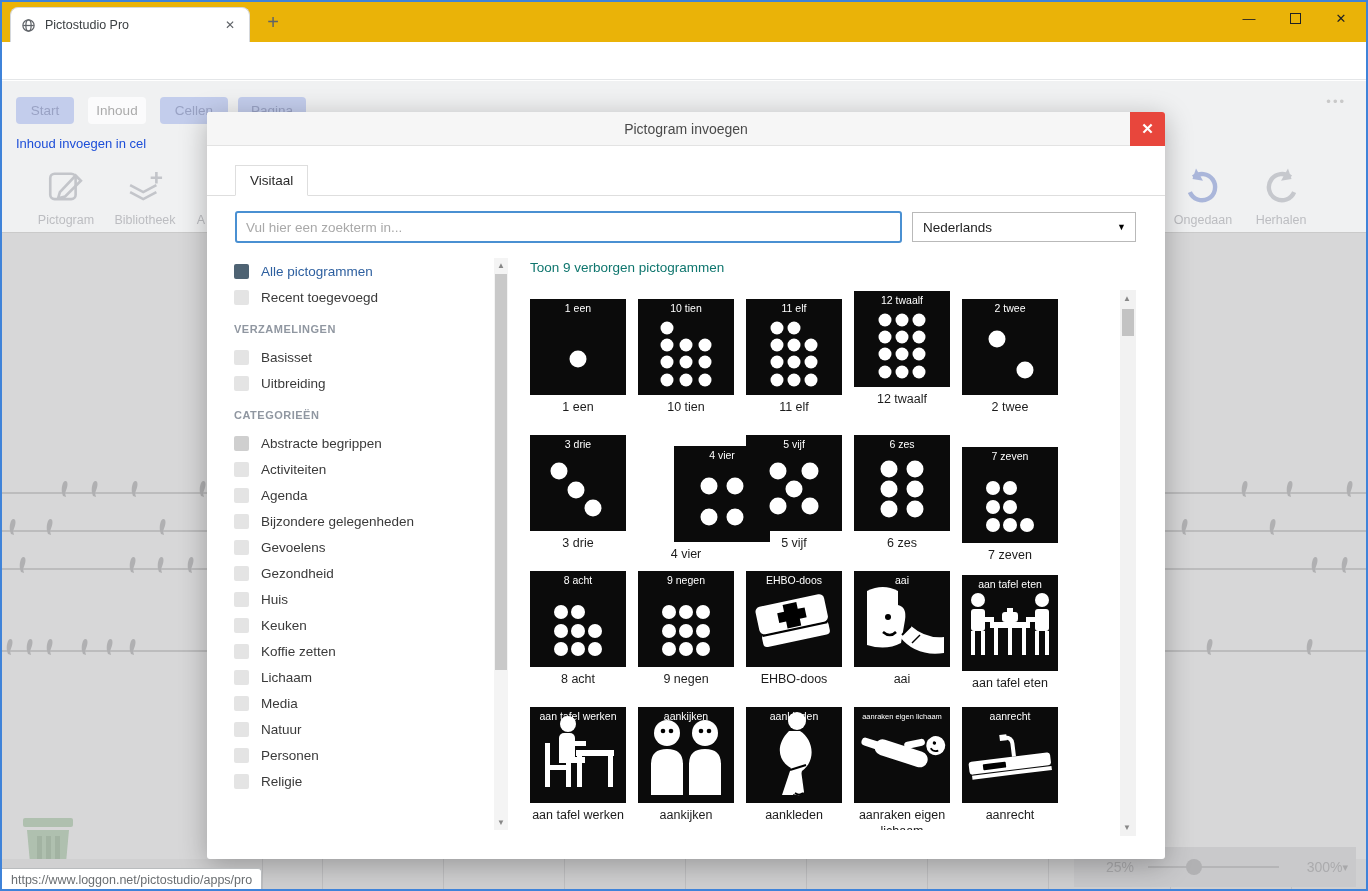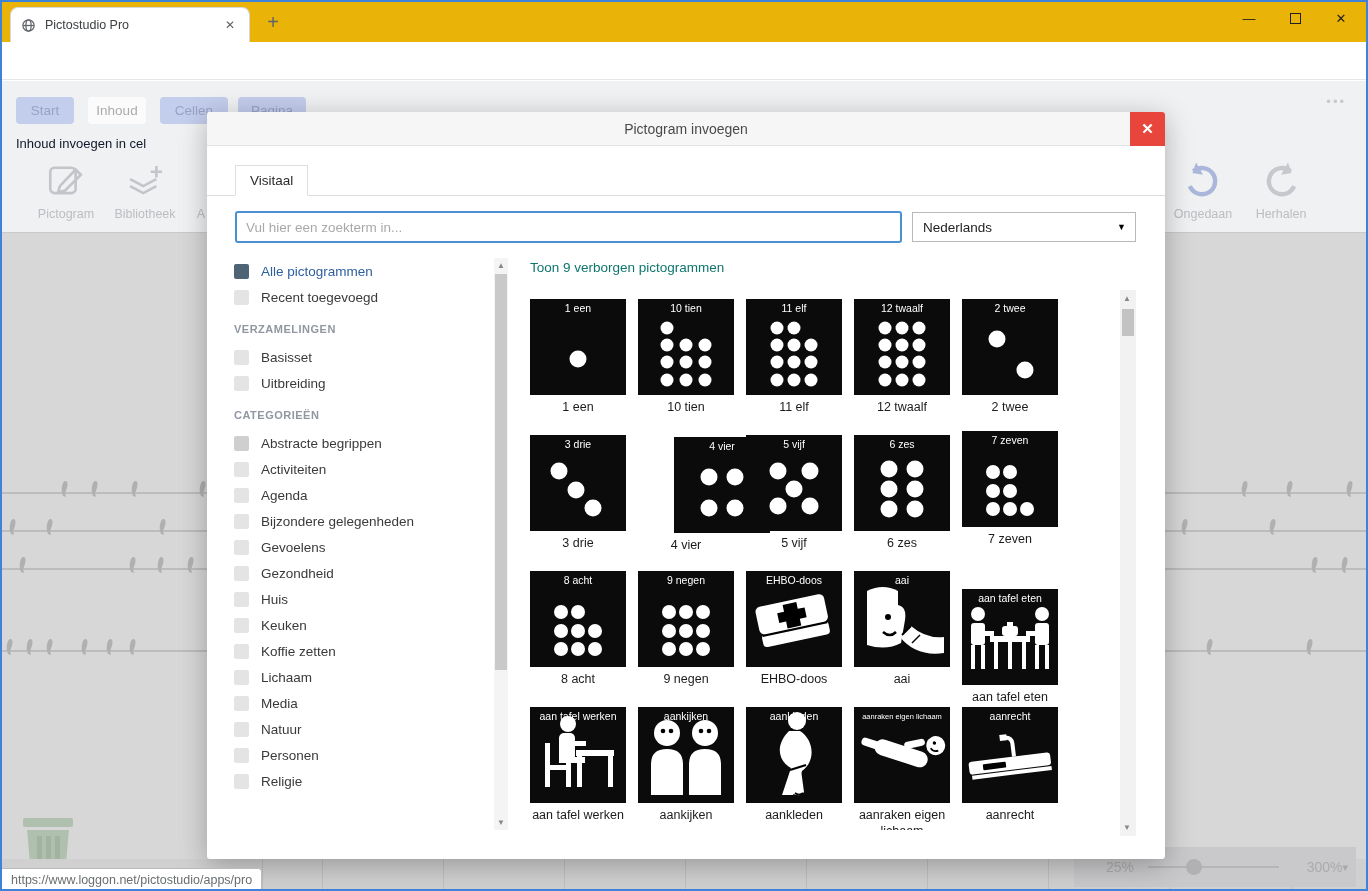--- a/index.html
+++ b/index.html
@@ -22,22 +22,22 @@
   .url-dark{font-size:13.5px;color:#202124;}
   .url-light{font-size:13.5px;color:#80868b;}
   .star{position:absolute;right:88px;top:47px;font-size:18px;color:#5f6368;}
   .avatar{position:absolute;right:44px;top:46px;width:26px;height:26px;border-radius:50%;background:#4b6472;color:#fff;font-size:12.5px;display:flex;align-items:center;justify-content:center;}
   .kebab{position:absolute;right:14px;top:46px;font-size:16px;color:#5f6368;letter-spacing:0;line-height:26px;}
 
   
   .app{position:absolute;left:0;top:79px;width:100%;height:808px;background:#f0f1f2;}
   .ribbon-tab{position:absolute;top:16px;height:27px;border-radius:4px;background:#c3cdec;color:#99a2c4;font-size:13.5px;display:flex;align-items:center;justify-content:center;}
   .ribbon-tab.active{background:#fbfbfc;color:#ababab;}
-  .group-label{position:absolute;font-size:13px;color:#0f172a;}
-  .bigbtn{position:absolute;width:76px;height:74px;display:flex;flex-direction:column;align-items:center;justify-content:flex-start;}
+  .group-label{position:absolute;font-size:13px;color:#1d4ed8;}
+  .bigbtn{position:absolute;width:76px;height:74px;display:flex;flex-direction:column;align-items:center;justify-content:center;}
   .bigbtn svg{width:42px;height:42px;}
   .bigbtn .blab{font-size:12.5px;color:#bcbdc1;margin-top:6px;white-space:nowrap;}
   .appdots{position:absolute;right:20px;top:13px;color:#c9c9c9;font-size:13px;letter-spacing:2px;}
   .canvas{position:absolute;left:0;top:151px;width:100%;height:627px;background:#d7d7d8;border-top:1px solid #cacaca;}
   .bstrip{position:absolute;left:0;top:778px;width:100%;height:30px;background:#d0d0d1;}
   .vline{position:absolute;top:0;width:1px;height:30px;background:#bfbfc1;}
   .zoombar{position:absolute;left:1072px;top:766px;width:282px;height:40px;background:#c9c9cb;display:flex;align-items:center;}
   .zoombar .zl{font-size:14px;color:#ababad;margin-left:32px;}
   .zoombar .zr{font-size:14px;color:#ababad;margin-left:14px;}
   .ztrack{position:relative;flex:1;height:2px;background:#b5b5b7;margin:0 14px;}
@@ -425,21 +425,21 @@
             <span class="dot" style="left: 32%; top: 66%; width: 13px; height: 13px;"></span>
             <span class="dot" style="left: 50%; top: 66%; width: 13px; height: 13px;"></span>
             <span class="dot" style="left: 68%; top: 66%; width: 13px; height: 13px;"></span>
             <span class="dot" style="left: 32%; top: 84%; width: 13px; height: 13px;"></span>
             <span class="dot" style="left: 50%; top: 84%; width: 13px; height: 13px;"></span>
             <span class="dot" style="left: 68%; top: 84%; width: 13px; height: 13px;"></span>
             <div class="tile-label">11 elf</div>
           </div>
           <div class="tile-caption" style="left: -6px; top: 100px;">11 elf</div>
         </div>
-        <div class="tile" style="left: 337px; top: 47px;">
+        <div class="tile" style="left: 337px; top: 39px;">
           <div class="tile-img">
             <span class="dot" style="left: 32%; top: 30%; width: 13px; height: 13px;"></span>
             <span class="dot" style="left: 50%; top: 30%; width: 13px; height: 13px;"></span>
             <span class="dot" style="left: 68%; top: 30%; width: 13px; height: 13px;"></span>
             <span class="dot" style="left: 32%; top: 48%; width: 13px; height: 13px;"></span>
             <span class="dot" style="left: 50%; top: 48%; width: 13px; height: 13px;"></span>
             <span class="dot" style="left: 68%; top: 48%; width: 13px; height: 13px;"></span>
             <span class="dot" style="left: 32%; top: 66%; width: 13px; height: 13px;"></span>
             <span class="dot" style="left: 50%; top: 66%; width: 13px; height: 13px;"></span>
             <span class="dot" style="left: 68%; top: 66%; width: 13px; height: 13px;"></span>
@@ -460,21 +460,21 @@
         </div>
         <div class="tile" style="left: 13px; top: 183px;">
           <div class="tile-img">
             <span class="dot" style="left: 30%; top: 38%; width: 17px; height: 17px;"></span>
             <span class="dot" style="left: 48%; top: 57%; width: 17px; height: 17px;"></span>
             <span class="dot" style="left: 66%; top: 76%; width: 17px; height: 17px;"></span>
             <div class="tile-label">3 drie</div>
           </div>
           <div class="tile-caption" style="left: -6px; top: 100px;">3 drie</div>
         </div>
-        <div class="tile" style="left: 121px; top: 185px; padding-left: 36px;">
+        <div class="tile" style="left: 121px; top: 194px; padding-left: 36px;">
           <div class="tile-img">
             <span class="dot" style="left: 36%; top: 42%; width: 17px; height: 17px;"></span>
             <span class="dot" style="left: 64%; top: 42%; width: 17px; height: 17px;"></span>
             <span class="dot" style="left: 36%; top: 74%; width: 17px; height: 17px;"></span>
             <span class="dot" style="left: 64%; top: 74%; width: 17px; height: 17px;"></span>
             <div class="tile-label">4 vier</div>
           </div>
           <div class="tile-caption" style="left: -6px; top: 100px;">4 vier</div>
         </div>
         <div class="tile" style="left: 229px; top: 183px;">
@@ -493,21 +493,21 @@
             <span class="dot" style="left: 36%; top: 35%; width: 17px; height: 17px;"></span>
             <span class="dot" style="left: 64%; top: 35%; width: 17px; height: 17px;"></span>
             <span class="dot" style="left: 36%; top: 56%; width: 17px; height: 17px;"></span>
             <span class="dot" style="left: 64%; top: 56%; width: 17px; height: 17px;"></span>
             <span class="dot" style="left: 36%; top: 77%; width: 17px; height: 17px;"></span>
             <span class="dot" style="left: 64%; top: 77%; width: 17px; height: 17px;"></span>
             <div class="tile-label">6 zes</div>
           </div>
           <div class="tile-caption" style="left: -6px; top: 100px;">6 zes</div>
         </div>
-        <div class="tile" style="left: 445px; top: 179px;">
+        <div class="tile" style="left: 445px; top: 195px;">
           <div class="tile-img">
             <span class="dot" style="left: 32%; top: 43%; width: 14px; height: 14px;"></span>
             <span class="dot" style="left: 50%; top: 43%; width: 14px; height: 14px;"></span>
             <span class="dot" style="left: 32%; top: 62%; width: 14px; height: 14px;"></span>
             <span class="dot" style="left: 50%; top: 62%; width: 14px; height: 14px;"></span>
             <span class="dot" style="left: 32%; top: 81%; width: 14px; height: 14px;"></span>
             <span class="dot" style="left: 50%; top: 81%; width: 14px; height: 14px;"></span>
             <span class="dot" style="left: 68%; top: 81%; width: 14px; height: 14px;"></span>
             <div class="tile-label">7 zeven</div>
           </div>
@@ -564,21 +564,21 @@
               <circle cx="34" cy="46" r="3" fill="#000"></circle>
               <path d="M29 61 q7 6 13 0" stroke="#000" stroke-width="2.5" fill="none"></path>
               <path d="M90 82 q-28 4 -44 -16 l11 -11 q15 13 33 11 z" fill="#fff"></path>
               <path d="M48 64 l9 -9" stroke="#000" stroke-width="2"></path>
               <path d="M58 72 l8 -8" stroke="#000" stroke-width="1.5"></path>
             </svg>
             <div class="tile-label">aai</div>
           </div>
           <div class="tile-caption" style="left: -6px; top: 100px;">aai</div>
         </div>
-        <div class="tile" style="left: 445px; top: 337px;">
+        <div class="tile" style="left: 445px; top: 323px;">
           <div class="tile-img">
             <svg viewBox="0 0 96 96" width="96" height="96">
               <circle cx="16" cy="25" r="7" fill="#fff"></circle>
               <rect x="9" y="34" width="14" height="22" rx="3" fill="#fff"></rect>
               <rect x="9" y="56" width="4" height="24" fill="#fff"></rect>
               <rect x="19" y="56" width="4" height="24" fill="#fff"></rect>
               <rect x="22" y="42" width="10" height="5" fill="#fff"></rect>
               <circle cx="80" cy="25" r="7" fill="#fff"></circle>
               <rect x="73" y="34" width="14" height="22" rx="3" fill="#fff"></rect>
               <rect x="73" y="56" width="4" height="24" fill="#fff"></rect>

